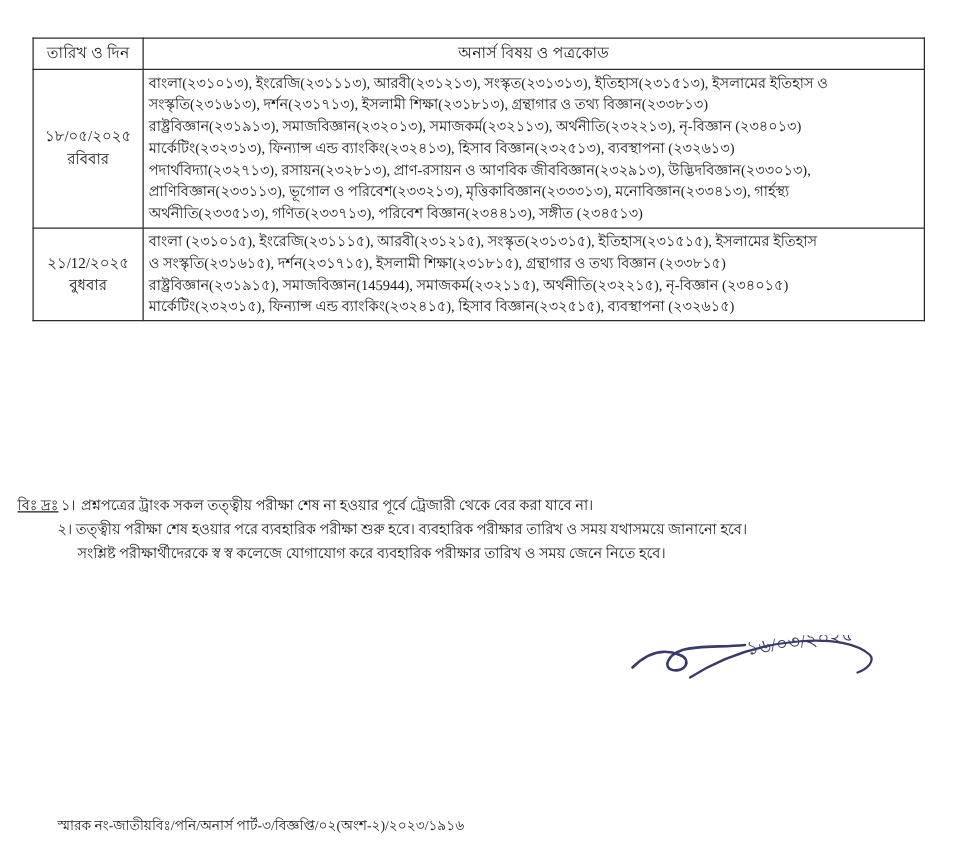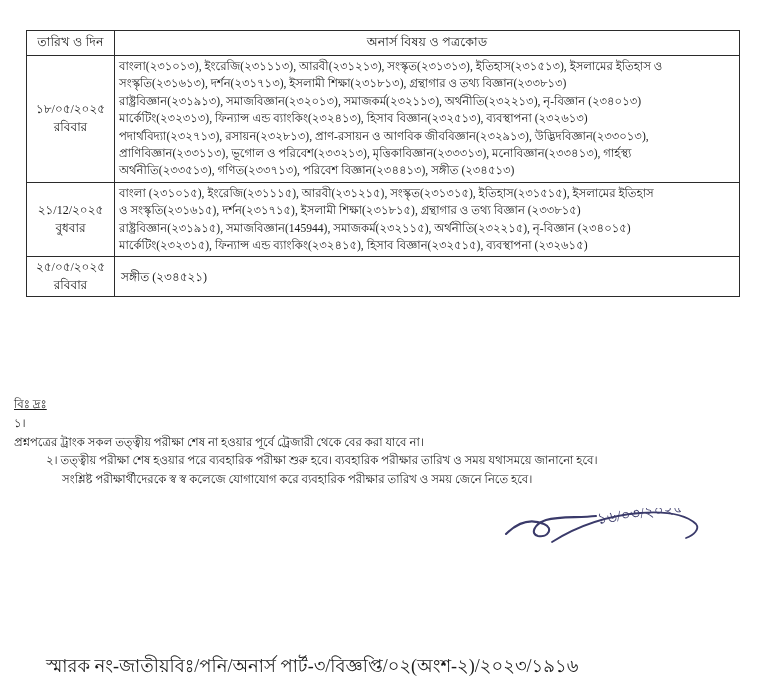--- a/index.html
+++ b/index.html
@@ -67,21 +67,21 @@
     left: 14px;
     top: 396px;
     width: 740px;
     font-size: 11.6px;
     line-height: 1.62;
   }
   .notes .lbl {
     text-decoration: underline;
     margin-right: 2px;
   }
-  .note-row { display: flex; align-items: flex-start; flex-direction: column; }
+  .note-row { display: flex; align-items: flex-start; }
   .note-row .num { width: 16px; flex: none; }
   .note-row .txt { flex: 1; }
   .notes .note2 { margin-left: 32px; }
   .notes .note2 .cont { margin-left: 16px; display: block; }
 
   
   .sign-block {
     position: absolute;
     left: 452px;
     top: 516px;
@@ -109,21 +109,21 @@
 
   
   .footer {
     position: absolute;
     left: 46px;
     top: 652px;
     width: 700px;
     display: flex;
     justify-content: space-between;
     align-items: flex-end;
-    font-size: 18px;
+    font-size: 11px;
     gap: 13px;
   }
   .footer .memo { white-space: nowrap; }
   .footer .fdate { white-space: nowrap; margin-right: 6px; }
 </style>
 </head>
 <body>
 
 <div class="page">
 
@@ -160,29 +160,20 @@
             <span class="dd">২১/12/২০২৫</span>
             <span class="dd">বুধবার</span>
           </td>
           <td class="subjcell">
             <span class="ln">বাংলা (২৩১০১৫), ইংরেজি(২৩১১১৫), আরবী(২৩১২১৫), সংস্কৃত(২৩১৩১৫), ইতিহাস(২৩১৫১৫), ইসলামের ইতিহাস</span>
             <span class="ln">ও সংস্কৃতি(২৩১৬১৫), দর্শন(২৩১৭১৫), ইসলামী শিক্ষা(২৩১৮১৫), গ্রন্থাগার ও তথ্য বিজ্ঞান (২৩৩৮১৫)</span>
             <span class="ln">রাষ্ট্রবিজ্ঞান(২৩১৯১৫), সমাজবিজ্ঞান(145944), সমাজকর্ম(২৩২১১৫), অর্থনীতি(২৩২২১৫), নৃ-বিজ্ঞান (২৩৪০১৫)</span>
             <span class="ln">মার্কেটিং(২৩২৩১৫), ফিন্যান্স এন্ড ব্যাংকিং(২৩২৪১৫), হিসাব বিজ্ঞান(২৩২৫১৫), ব্যবস্থাপনা (২৩২৬১৫)</span>
           </td>
         </tr>
-        <tr>
-          <td class="datecell">
-            <span class="dd">২৫/০৫/২০২৫</span>
-            <span class="dd">রবিবার</span>
-          </td>
-          <td class="subjcell single">
-            <span class="ln">সঙ্গীত (২৩৪৫২১)</span>
-          </td>
-        </tr>
       </tbody>
     </table>
   </div>
 
   <div class="notes">
     <div class="note-row">
       <span class="lbl">বিঃ দ্রঃ</span>
       <span class="num">১।</span>
       <span class="txt">প্রশ্নপত্রের ট্রাংক সকল তত্ত্বীয় পরীক্ষা শেষ না হওয়ার পূর্বে ট্রেজারী থেকে বের করা যাবে না।</span>
     </div>

